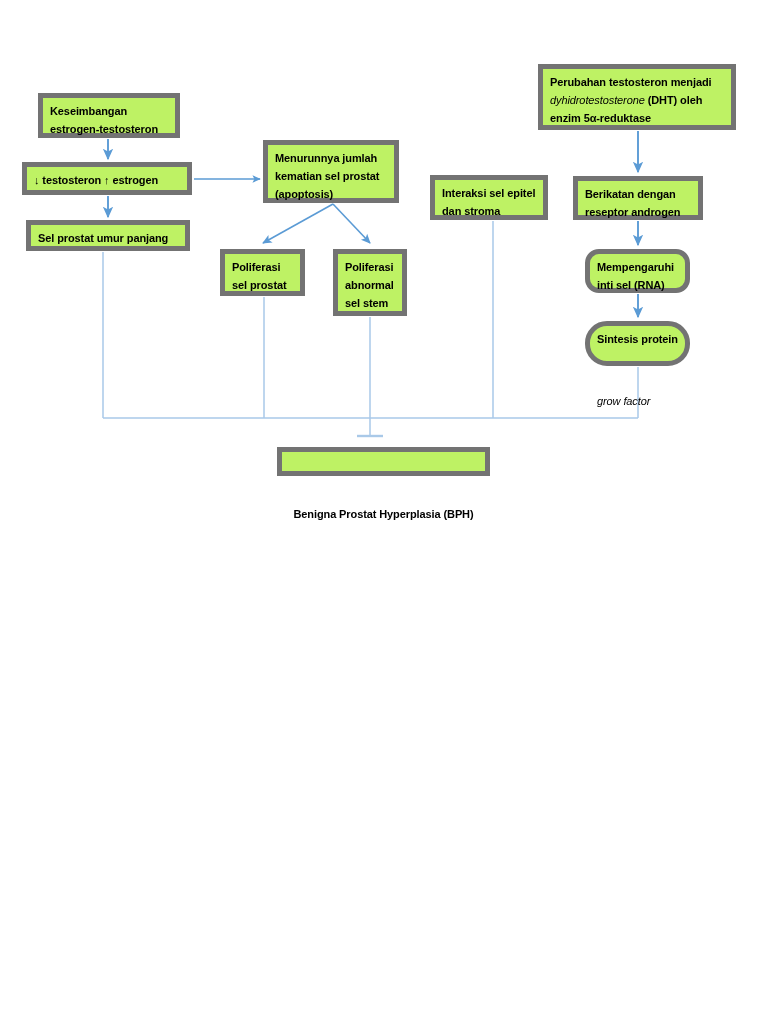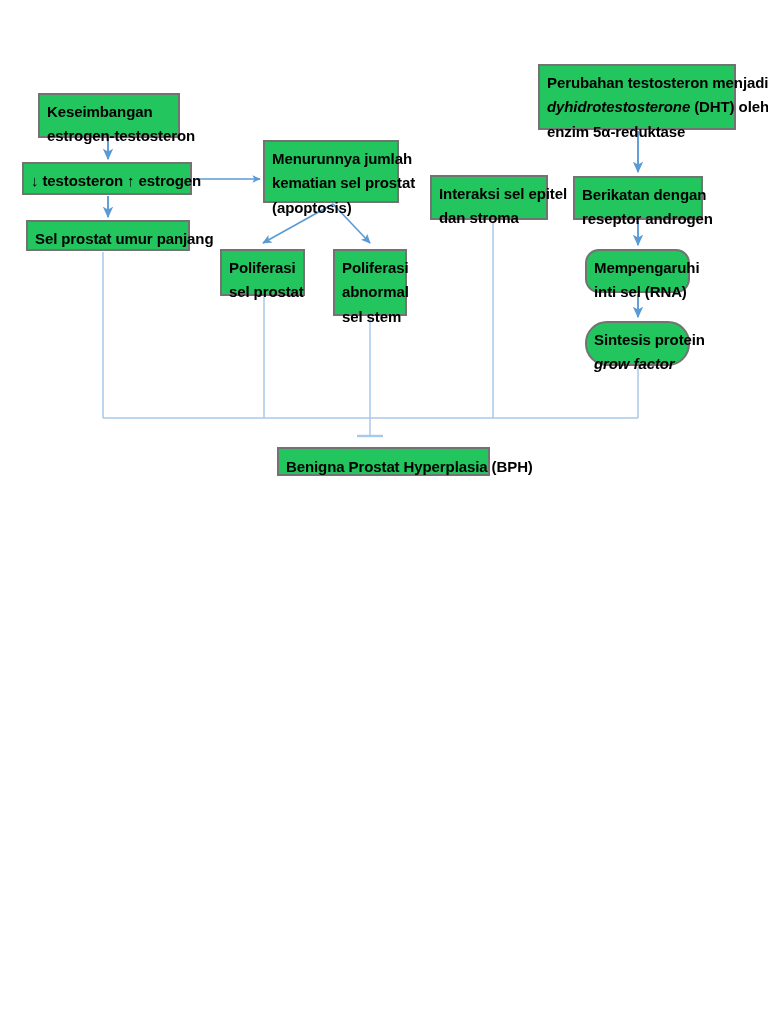--- a/index.html
+++ b/index.html
@@ -6,46 +6,46 @@
   body{
     width:768px;height:1024px;background:#ffffff;
     font-family:"Liberation Sans", sans-serif;
     position:relative;overflow:hidden;
   }
   #canvas{position:absolute;left:0;top:0;width:768px;height:1024px;}
   svg.wires{position:absolute;left:0;top:0;width:768px;height:1024px;pointer-events:none;}
   .node{
     position:absolute;
     box-sizing:border-box;
-    border:2px solid #737373;
-    background:#22c55e;
+    border:5px solid #737373;
+    background:#bef264;
     color:#000000;
-    font-size:15px;
+    font-size:11px;
     line-height:1.62;
     padding:5px 7px 6px 7px;
     font-weight:600;
     letter-spacing:-0.1px;
     z-index:2;
   }
   .node .ln{display:block;white-space:nowrap;}
-  .node .it{font-style:italic;font-weight:700;}
+  .node .it{font-style:italic;font-weight:400;margin-top:44px;}
   
   #n-keseimbangan{left:38px;top:93px;width:142px;height:45px;}
   #n-turun-testo{left:22px;top:162px;width:170px;height:33px;}
   #n-sel-panjang{left:26px;top:220px;width:164px;height:31px;}
   #n-menurunnya{left:263px;top:140px;width:136px;height:63px;}
   #n-poli-prostat{left:220px;top:249px;width:85px;height:47px;}
   #n-poli-abnormal{left:333px;top:249px;width:74px;height:67px;}
   #n-interaksi{left:430px;top:175px;width:118px;height:45px;}
   #n-perubahan{left:538px;top:64px;width:198px;height:66px;}
   #n-berikatan{left:573px;top:176px;width:130px;height:44px;}
   #n-mempengaruhi{left:585px;top:249px;width:105px;height:44px;border-radius:14px;}
   #n-sintesis{left:585px;top:321px;width:105px;height:45px;border-radius:22px;}
   #n-bph{left:277px;top:447px;width:213px;height:29px;text-align:center;}
-  #n-bph .ln{padding-top:1px;}
+  #n-bph .ln{padding-top:1px;margin-top:48px;}
 </style>
 </head>
 <body>
 
 <div id="canvas">
 
   <svg class="wires" viewBox="0 0 768 1024" xmlns="http://www.w3.org/2000/svg">
     <defs>
       <marker id="ah" markerWidth="7" markerHeight="7" refX="5.4" refY="3" orient="auto" markerUnits="strokeWidth">
         <path d="M0,0.3 L6,3 L0,5.7 L1.4,3 Z" fill="#5B9BD5"></path>

